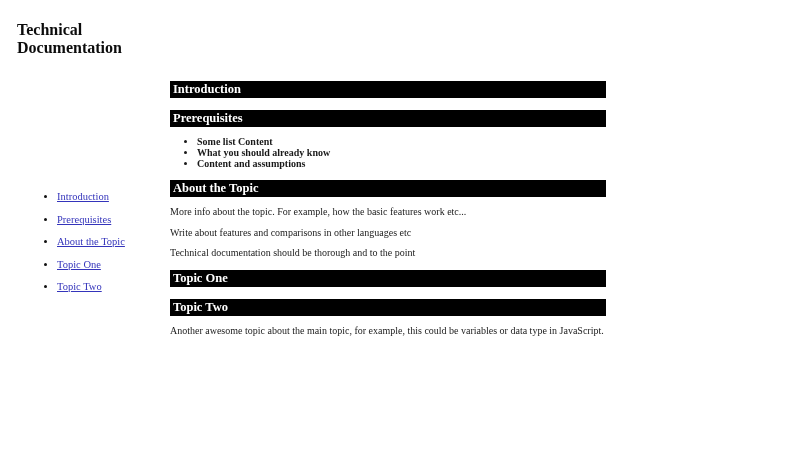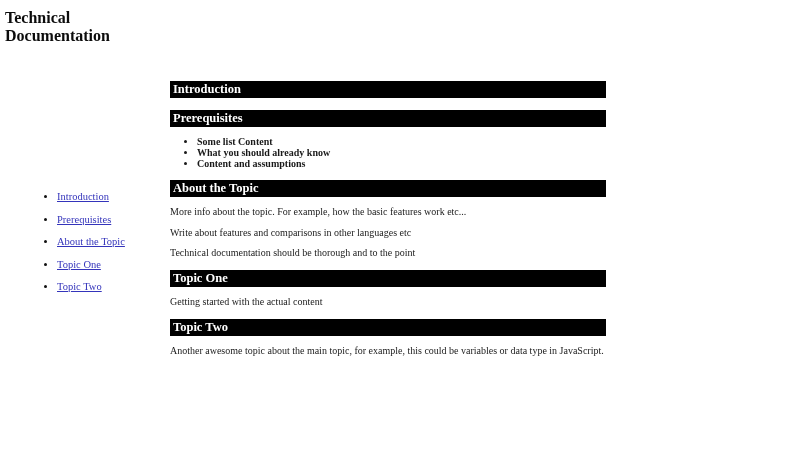--- a/index.html
+++ b/index.html
@@ -13,21 +13,21 @@
     overflow: hidden;
     position: relative;
     font-family: "Liberation Serif", "DejaVu Serif", serif;
     color: #151515;
   }
   .page-title {
     position: absolute;
     left: 5px;
     top: 9px;
     width: 130px;
-    margin: 0;
+    margin: 12px;
     font-size: 16px;
     line-height: 17.5px;
     font-weight: bold;
     color: #0c0c0c;
   }
   nav.sidebar {
     position: absolute;
     left: 32px;
     top: 191px;
   }
@@ -127,21 +127,20 @@
 
   <section>
     <header class="section-bar">About the Topic</header>
     <p>More info about the topic. For example, how the basic features work etc...</p>
     <p>Write about features and comparisons in other languages etc</p>
     <p>Technical documentation should be thorough and to the point</p>
   </section>
 
   <section>
     <header class="section-bar">Topic One</header>
-    <p>Getting started with the actual content</p>
   </section>
 
   <section>
     <header class="section-bar">Topic Two</header>
     <p>Another awesome topic about the main topic, for example, this could be variables or data type in JavaScript.</p>
   </section>
 
 </main>
 
 </body></html>

